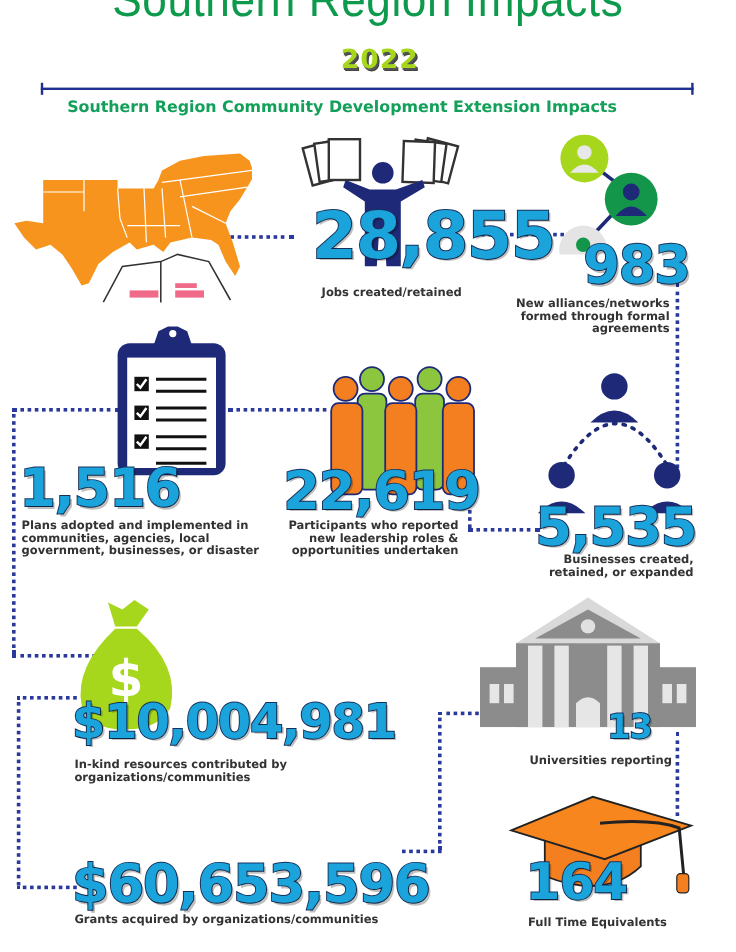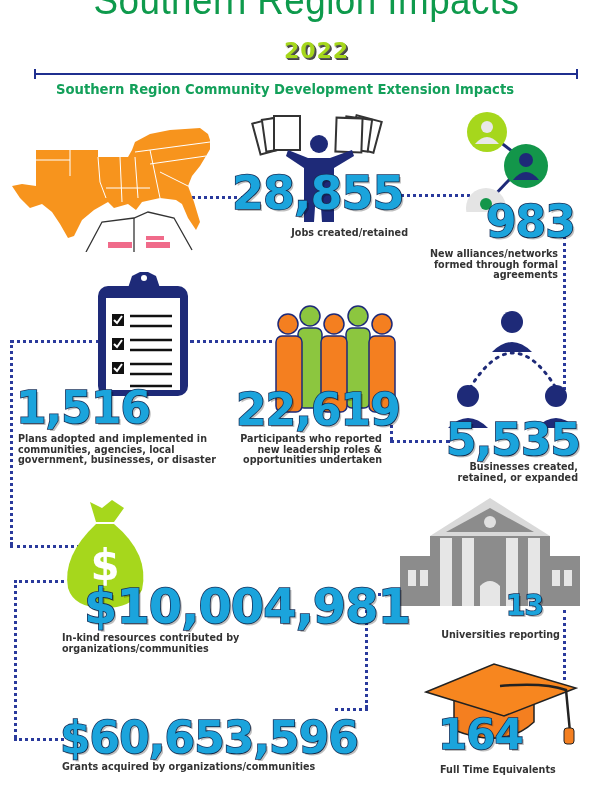--- a/index.html
+++ b/index.html
@@ -84,22 +84,22 @@
   <circle cx="25" cy="15" r="6" fill="#e8e8e8"></circle>
     <path d="M13 32 Q25 18 37 32 Z" fill="#e8e8e8"></path>
   <circle cx="64" cy="54" r="22" fill="#13964a"></circle>
   <circle cx="64" cy="48" r="7" fill="#1e2a78"></circle>
     <path d="M51 68 Q64 52 77 68 Z" fill="#1e2a78"></path>
   <circle cx="24" cy="96" r="20" fill="#e4e4e4"></circle>
   <circle cx="24" cy="92" r="6" fill="#13964a"></circle>
     <path d="M12 106 Q24 94 36 106 Z" fill="#13964a"></path>
 </svg>
 
-<div class="abs big" style="left:232px; top:170px; font-size:46px;">28,855</div>
-<div class="abs lbl" style="left:268px; top:228px; width:140px;text-align:right;">Jobs created/retained</div>
+<div class="abs big" style="left:260px; top:170px; font-size:54px;">28,855</div>
+<div class="abs lbl" style="left:268px; top:240px; width:140px;">Jobs created/retained</div>
 
 <div class="abs big" style="left:486px; top:200px; font-size:44px;">983</div>
 <div class="abs lbl" style="left:412px; top:249px; width:146px; text-align:right;">New alliances/networks formed through formal agreements</div>
 
 <svg class="abs" style="left:96px; top:268px;" width="96" height="130" viewBox="0 0 96 130">
   <rect x="2" y="18" width="90" height="110" rx="10" fill="#1e2a78"></rect>
   <path d="M32 20 L36 8 L44 4 L52 4 L60 8 L64 20 Z" fill="#1e2a78"></path>
   <circle cx="48" cy="10" r="3" fill="#fff"></circle>
   <rect x="10" y="30" width="74" height="92" fill="#fff"></rect>
   <g fill="#111">
@@ -179,21 +179,21 @@
     <rect x="106" y="44" width="12" height="68"></rect>
       <rect x="128" y="44" width="12" height="68"></rect>
     <path d="M80 112 L80 92 Q90 82 100 92 L100 112 Z"></path>
     <rect x="8" y="76" width="8" height="16"></rect>
       <rect x="20" y="76" width="8" height="16"></rect>
     <rect x="152" y="76" width="8" height="16"></rect>
       <rect x="164" y="76" width="8" height="16"></rect>
   </g>
 </svg>
 
-<div class="abs big" style="left:60px; top:582px; font-size:48px;margin-left:24px;">$10,004,981</div>
+<div class="abs big" style="left:60px; top:582px; font-size:40px;">$10,004,981</div>
 <div class="abs lbl" style="left:62px; top:633px; width:220px;">In-kind resources contributed by organizations/communities</div>
 
 <div class="abs big" style="left:506px; top:592px; font-size:28px;">13</div>
 <div class="abs lbl" style="left:420px; top:630px; width:140px; text-align:right;">Universities reporting</div>
 
 <svg class="abs" style="left:424px; top:660px;" width="160" height="90" viewBox="0 0 160 90">
   <path d="M30 40 L30 70 Q80 90 110 62 L110 36 Z" fill="#f47f20" stroke="#222" stroke-width="1.5"></path>
   <polygon points="2,32 70,4 152,28 80,56" fill="#f7861f" stroke="#222" stroke-width="1.5"></polygon>
   <path d="M76 26 Q120 22 142 30 L146 72" fill="none" stroke="#222" stroke-width="2.5"></path>
   <rect x="140" y="68" width="10" height="16" rx="3" fill="#f47f20" stroke="#222" stroke-width="1"></rect>

